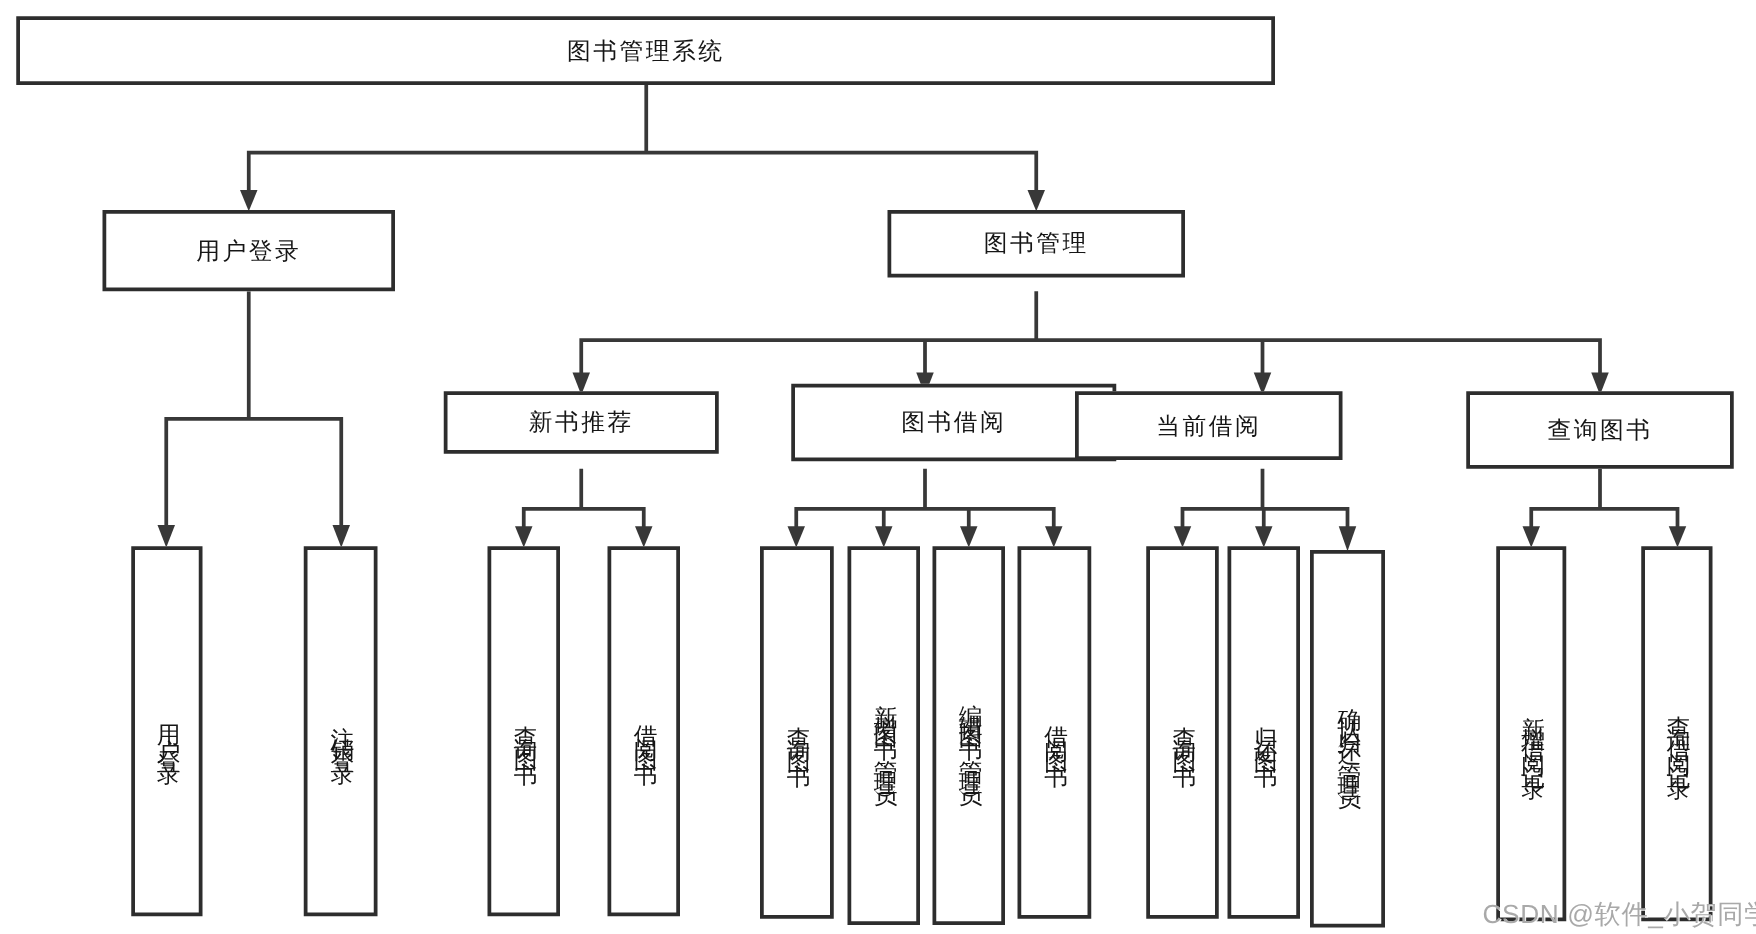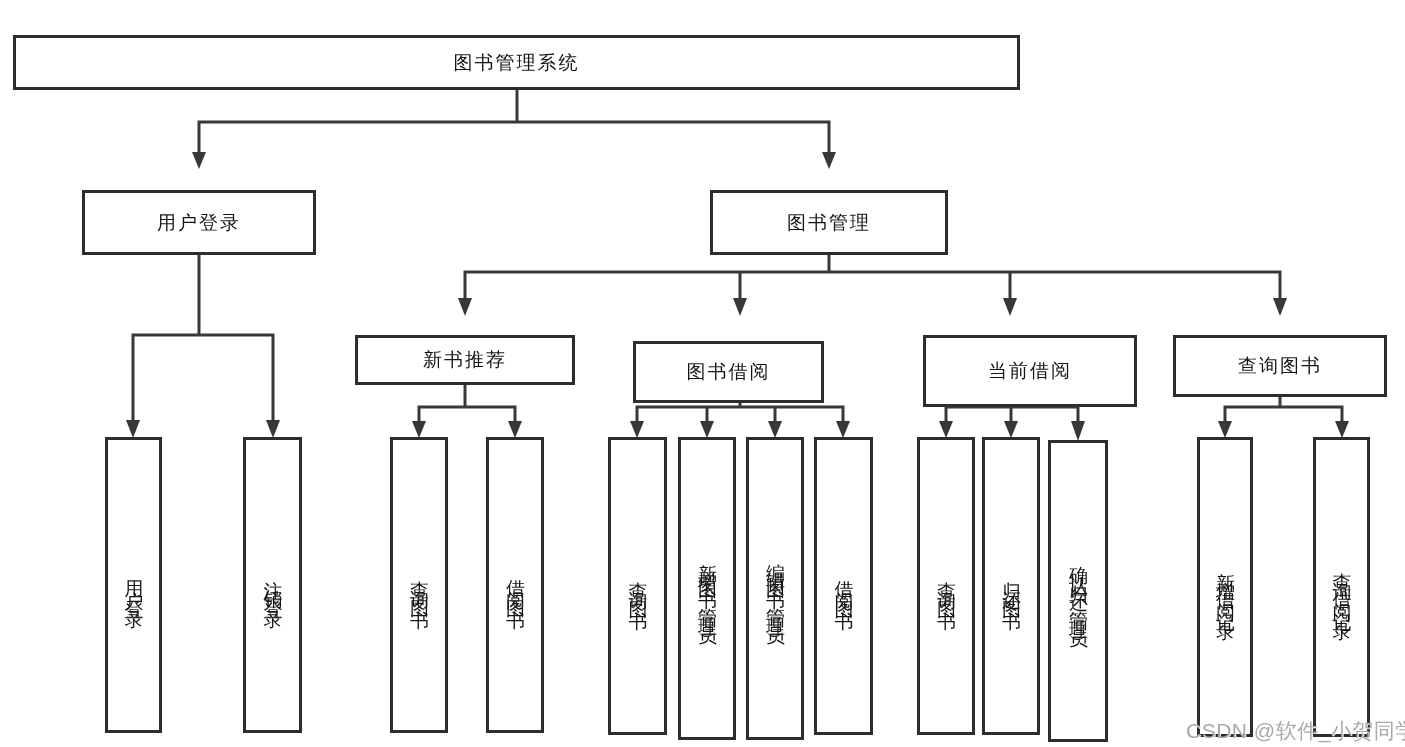--- a/index.html
+++ b/index.html
@@ -15,21 +15,21 @@
     position:relative;width:1405px;height:747px;
     background:var(--background);overflow:hidden;
   }
   #connectors{position:absolute;left:0;top:0;pointer-events:none;}
   #connectors polyline,#connectors line{stroke:var(--line);stroke-width:3;fill:none;}
   #connectors polygon{fill:var(--line);stroke:none;}
   .hbox{
     position:absolute;box-sizing:border-box;
     border:3px solid var(--border);background:#fff;
     display:flex;align-items:center;justify-content:center;
-    font-size:19px;letter-spacing:2px;color:var(--text);margin-top:22px;
+    font-size:19px;letter-spacing:2px;color:var(--text);
   }
   .col{
     position:absolute;box-sizing:border-box;
     border:3px solid var(--border);background:#fff;
     display:flex;align-items:center;justify-content:center;
   }
   .vtext{
     writing-mode:vertical-rl;text-orientation:mixed;
     font-size:19px;letter-spacing:10px;line-height:1.1;
     white-space:nowrap;color:var(--text);
@@ -91,25 +91,25 @@
 
     <line x1="1280" y1="375" x2="1280" y2="407"></line>
     <polyline points="1225,423 1225,407 1342,407 1342,423"></polyline>
     <polygon points="1218,421 1232,421 1225,438"></polygon>
     <polygon points="1335,421 1349,421 1342,438"></polygon>
   </svg>
 
   <div class="hbox" style="left:13px;top:13px;width:1007px;height:55px">图书管理系统</div>
 
   <div class="hbox" style="left:82px;top:168px;width:234px;height:65px">用户登录</div>
-  <div class="hbox" style="left:710px;top:168px;width:238px;height:65px">图书管理</div>
+  <div class="hbox" style="left:710px;top:168px;width:238px;height:54px">图书管理</div>
 
   <div class="hbox" style="left:355px;top:313px;width:220px;height:50px">新书推荐</div>
-  <div class="hbox" style="left:633px;top:319px;width:191px;height:62px">图书借阅</div>
-  <div class="hbox" style="left:923px;top:313px;width:214px;height:72px">当前借阅</div>
+  <div class="hbox" style="left:633px;top:307px;width:260px;height:62px">图书借阅</div>
+  <div class="hbox" style="left:860px;top:313px;width:214px;height:55px">当前借阅</div>
   <div class="hbox" style="left:1173px;top:313px;width:214px;height:62px">查询图书</div>
 
   <div class="col" style="left:105px;top:437px;width:57px;height:296px">
     <span class="vtext">用户登录</span>
   </div>
   <div class="col" style="left:243px;top:437px;width:59px;height:296px">
     <span class="vtext">注销登录</span>
   </div>
 
   <div class="col" style="left:390px;top:437px;width:58px;height:296px">

